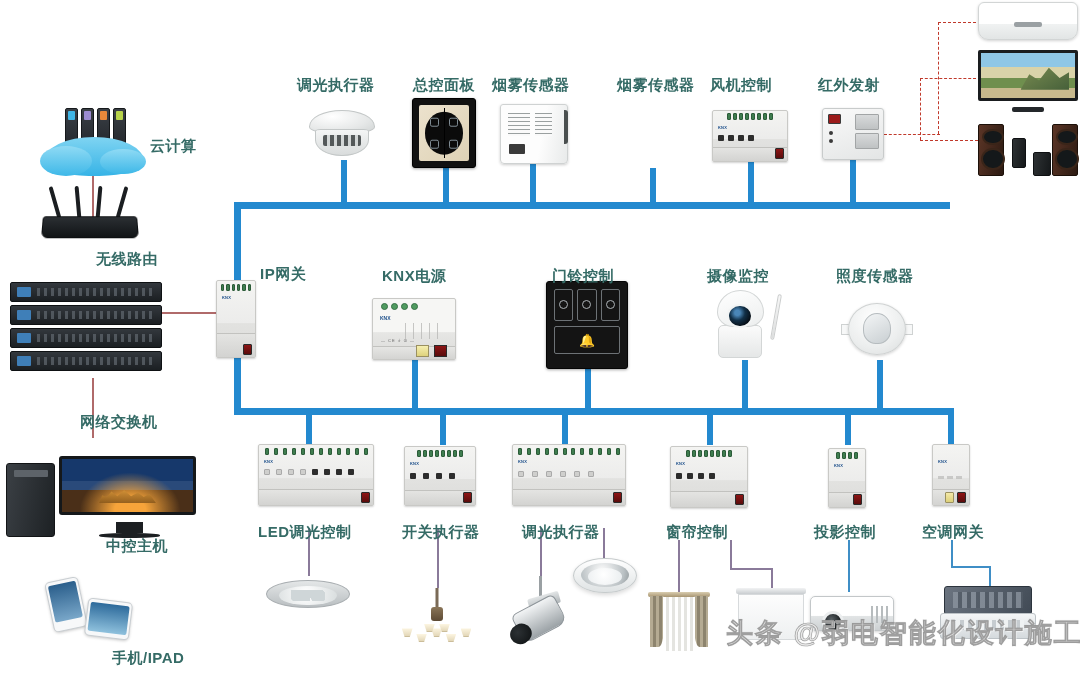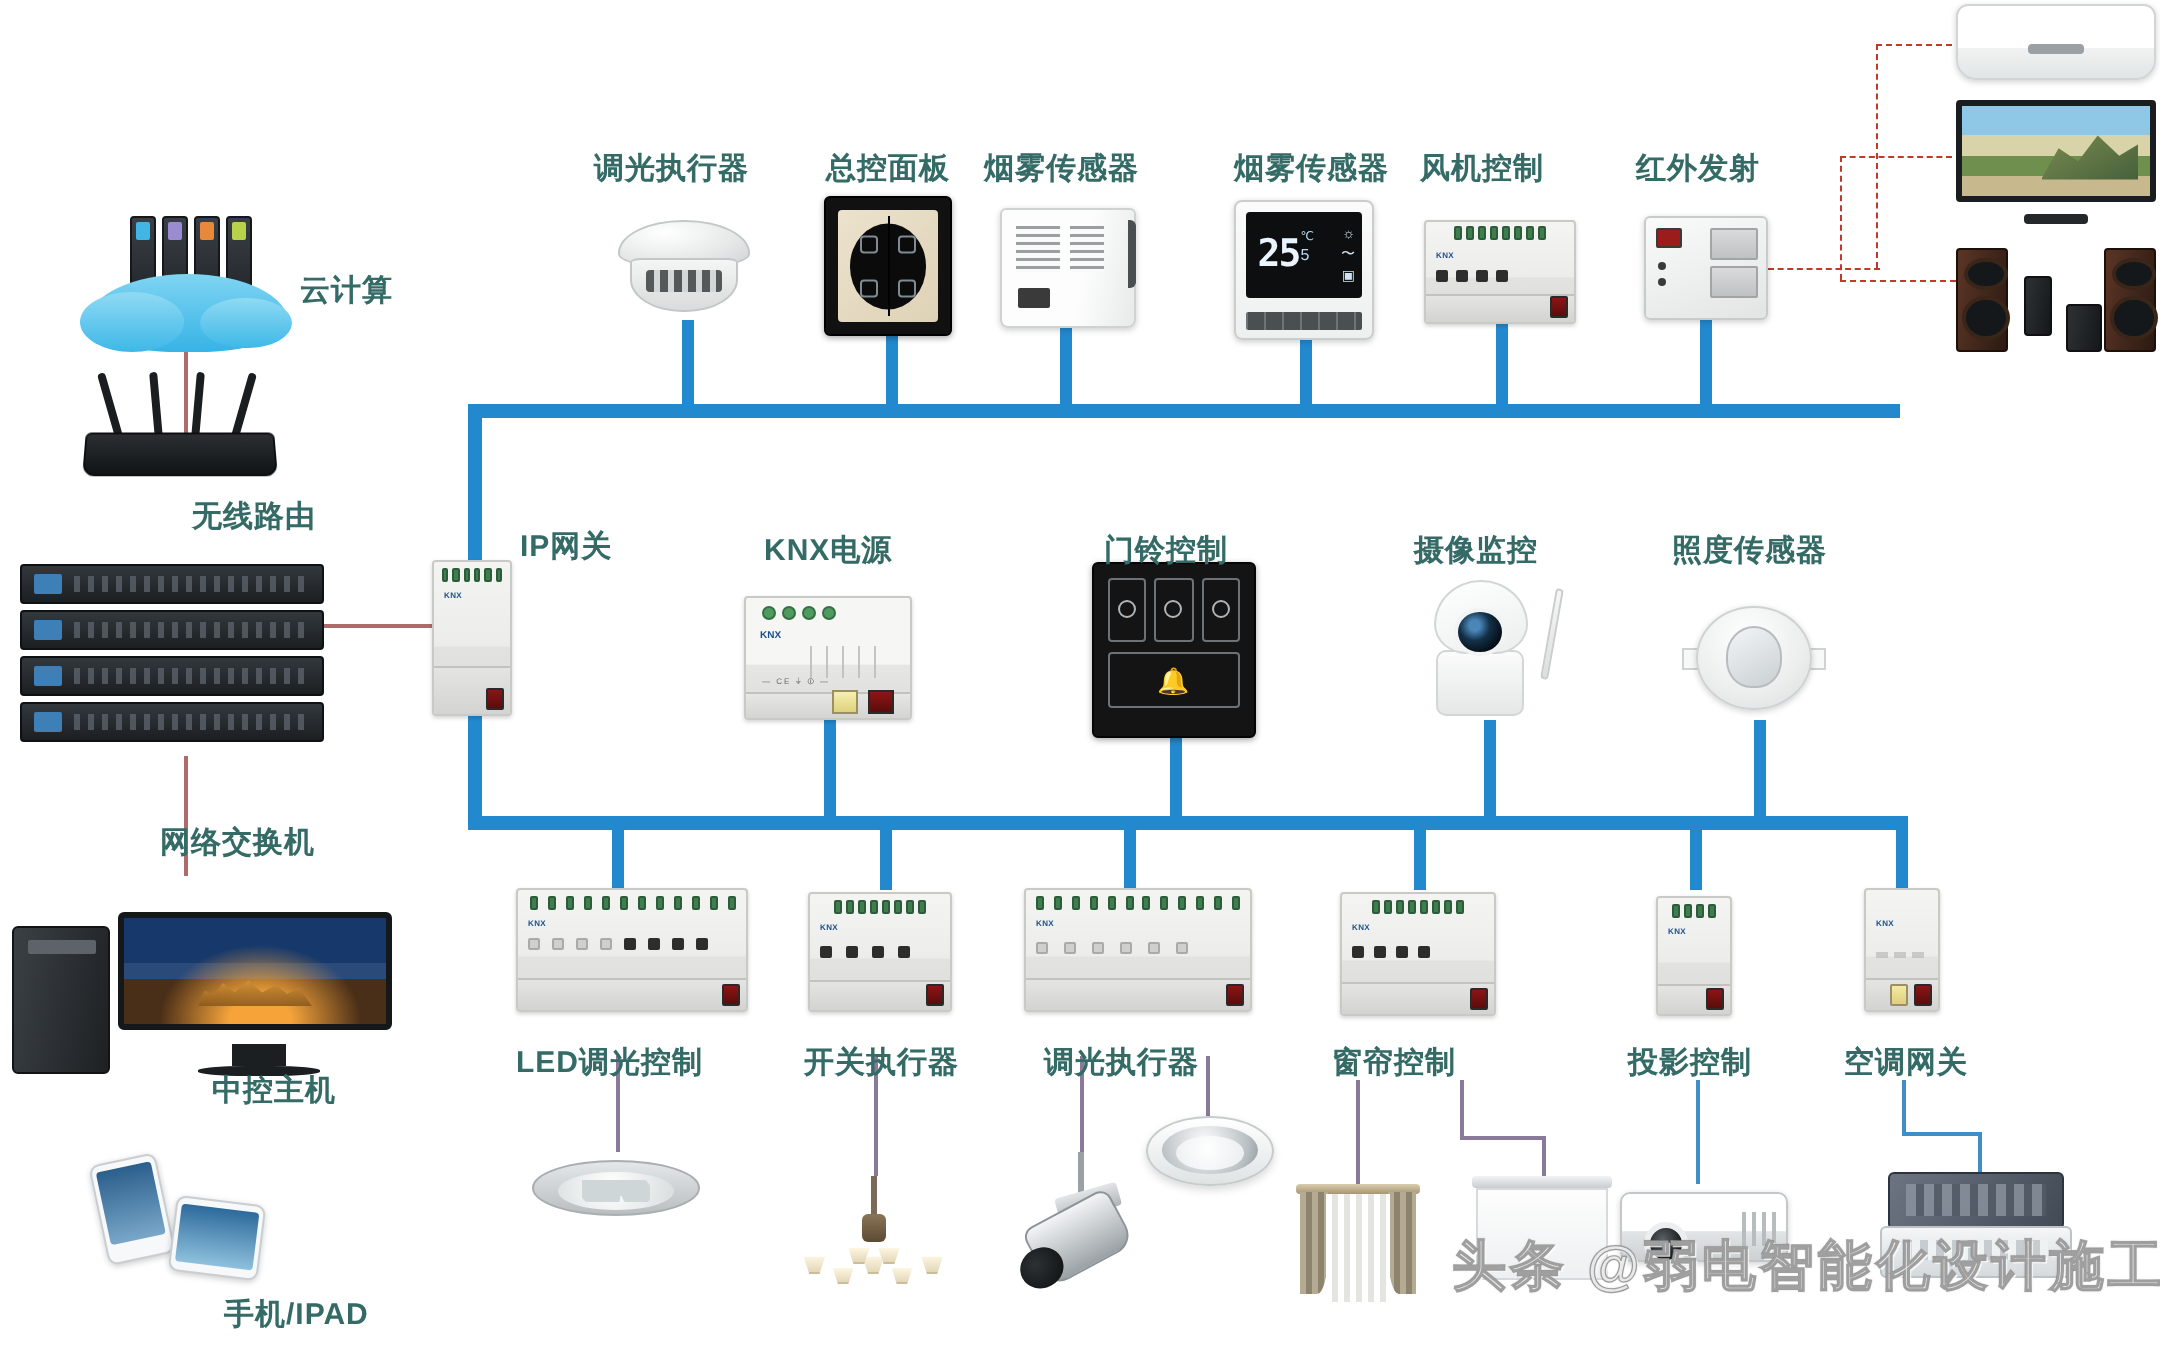--- a/index.html
+++ b/index.html
@@ -680,31 +680,20 @@
   <div class="dev" style="left:500px; top:104px; width:68px; height:60px;">
     <div class="wsens">
       <div class="grille"></div>
         <div class="grille2"></div>
         <div class="lcd"></div>
         <div class="side"></div>
     </div>
   </div>
   <div class="lbl" style="left:492px; top:77px;">烟雾传感器</div>
 
-  <div class="dev" style="left:617px; top:100px; width:70px; height:70px;">
-    <div class="thermo">
-      <div class="screen">
-        <span class="temp">25</span>
-        <span class="unit">℃</span>
-        <span class="dec">5</span>
-        <span class="icos">☼<br>〜<br>▣</span>
-      </div>
-      <div class="keys"></div>
-    </div>
-  </div>
   <div class="lbl" style="left:617px; top:77px;">烟雾传感器</div>
 
   <div class="dev" style="left:712px; top:110px; width:76px; height:52px;">
     <div class="din">
       <div class="top-term" style="top:2px;">
           <i></i>
           <i></i>
           <i></i>
           <i></i>
           <i></i>

